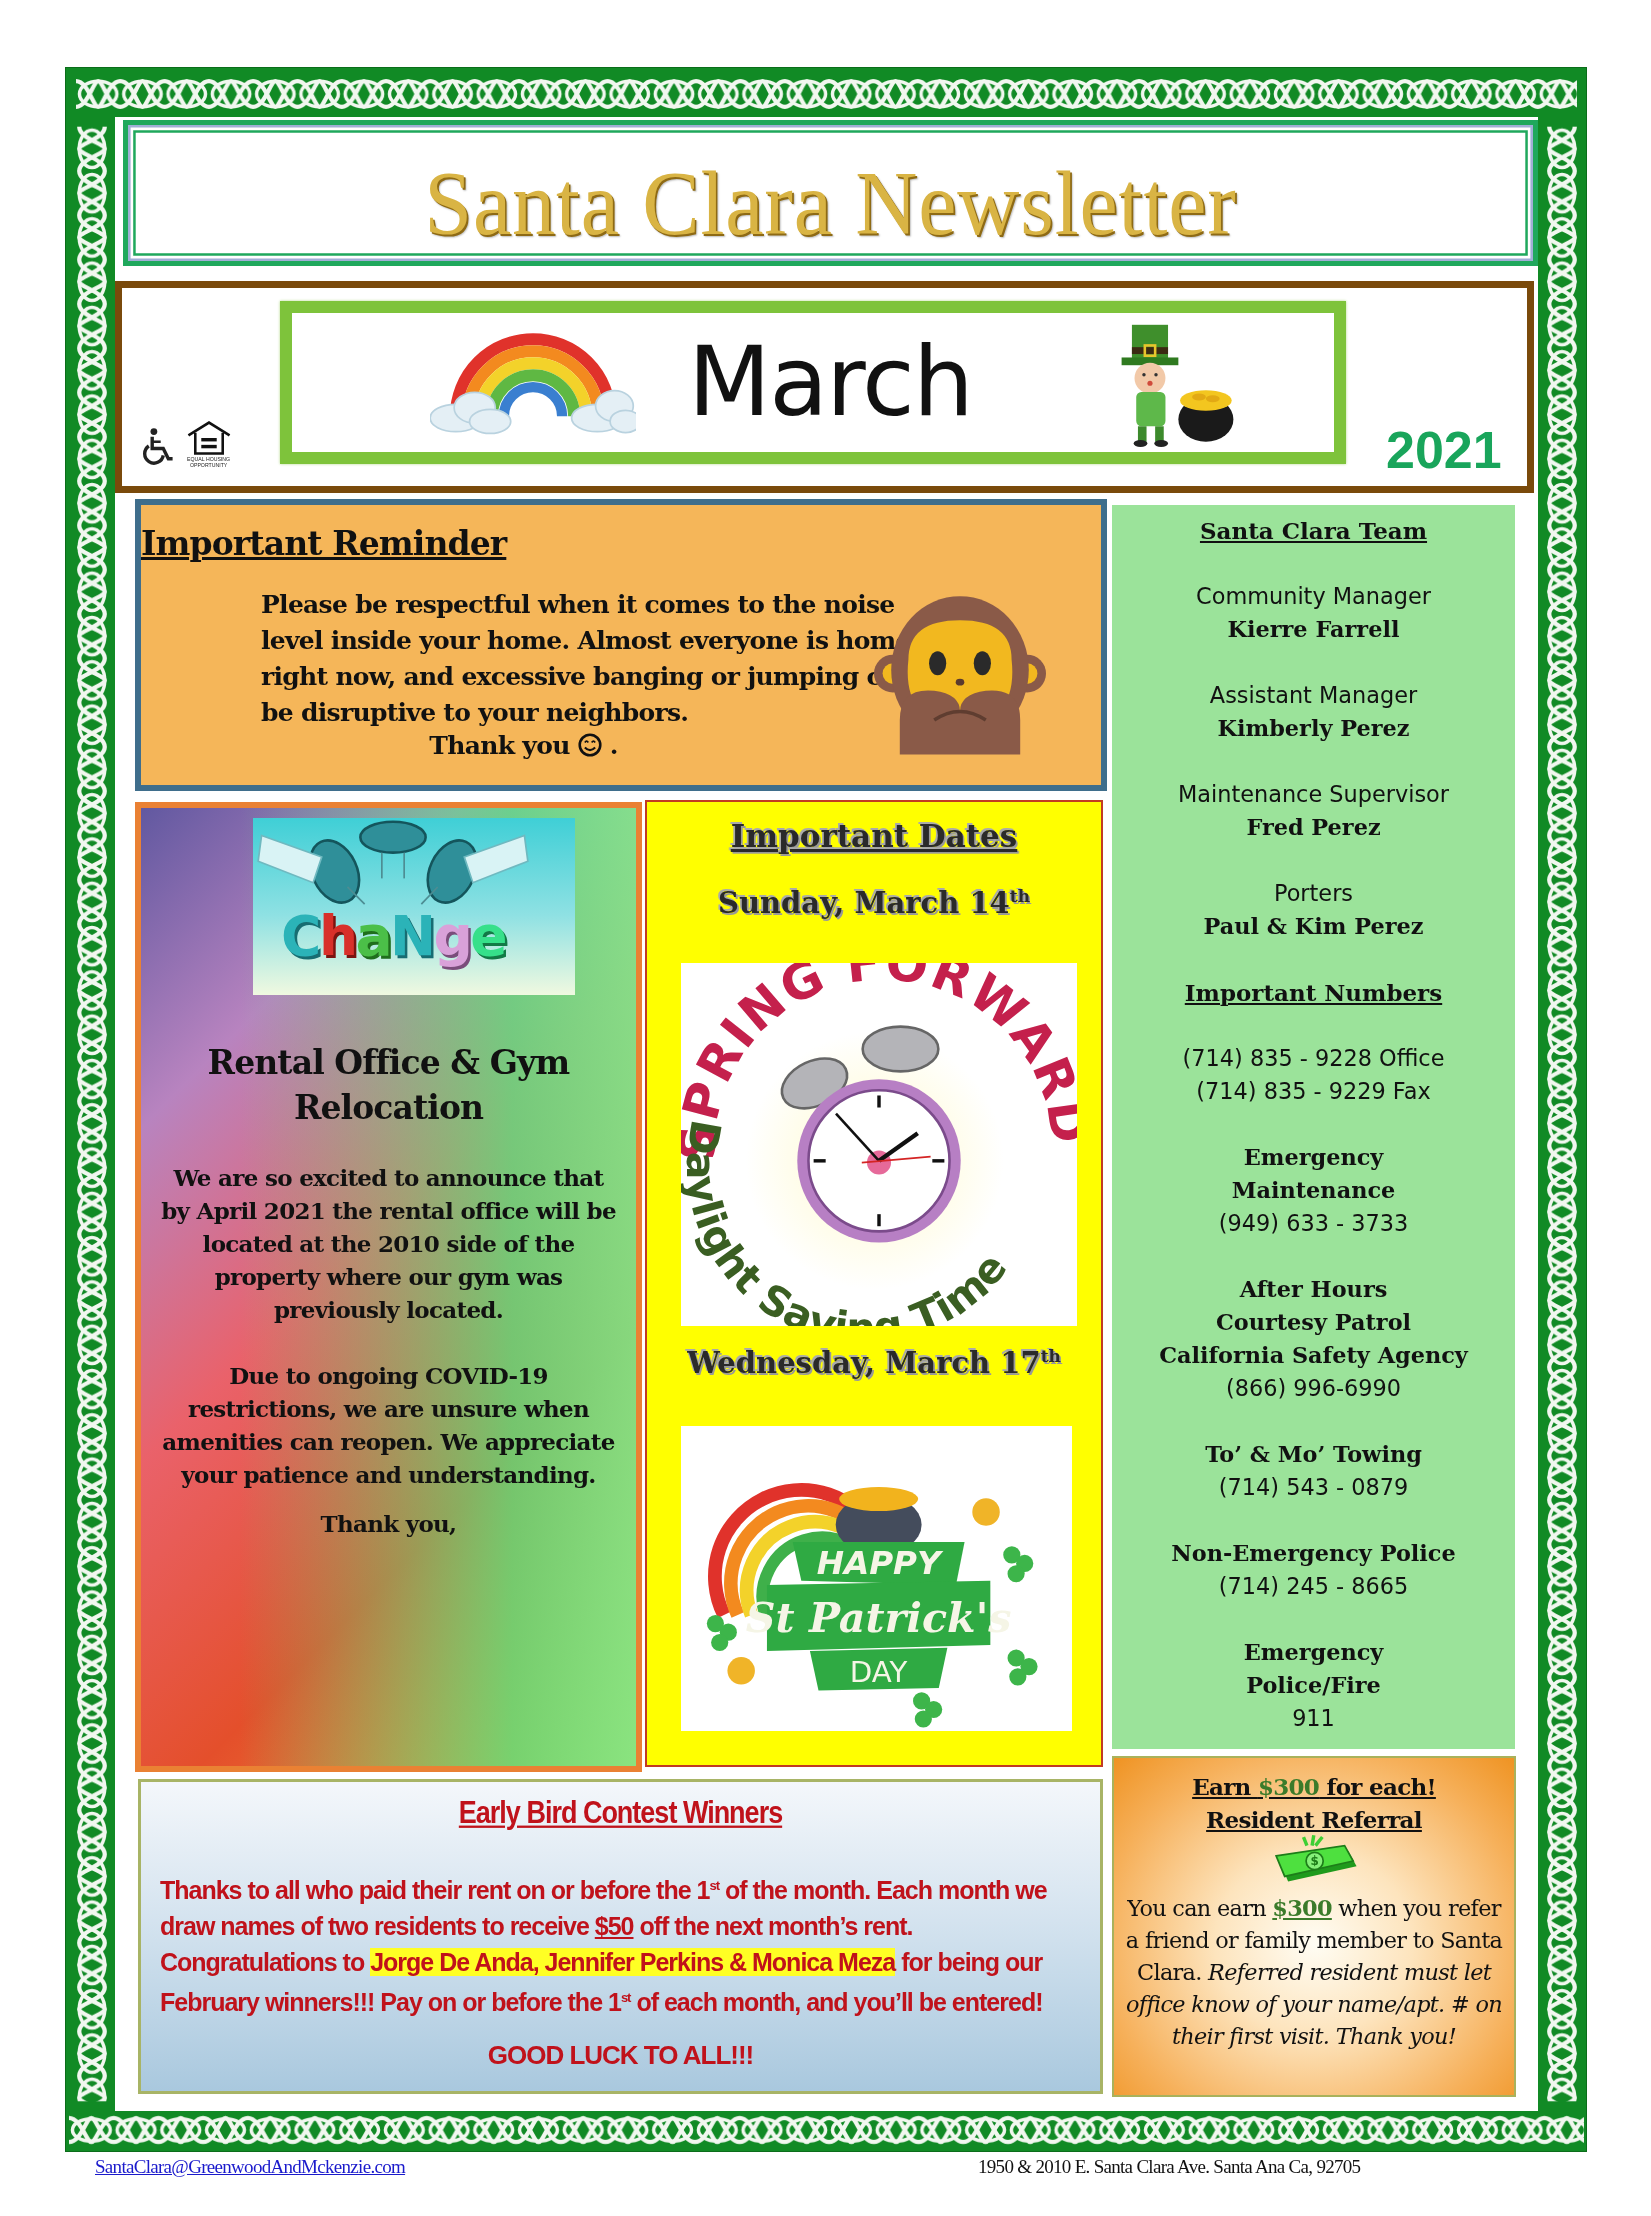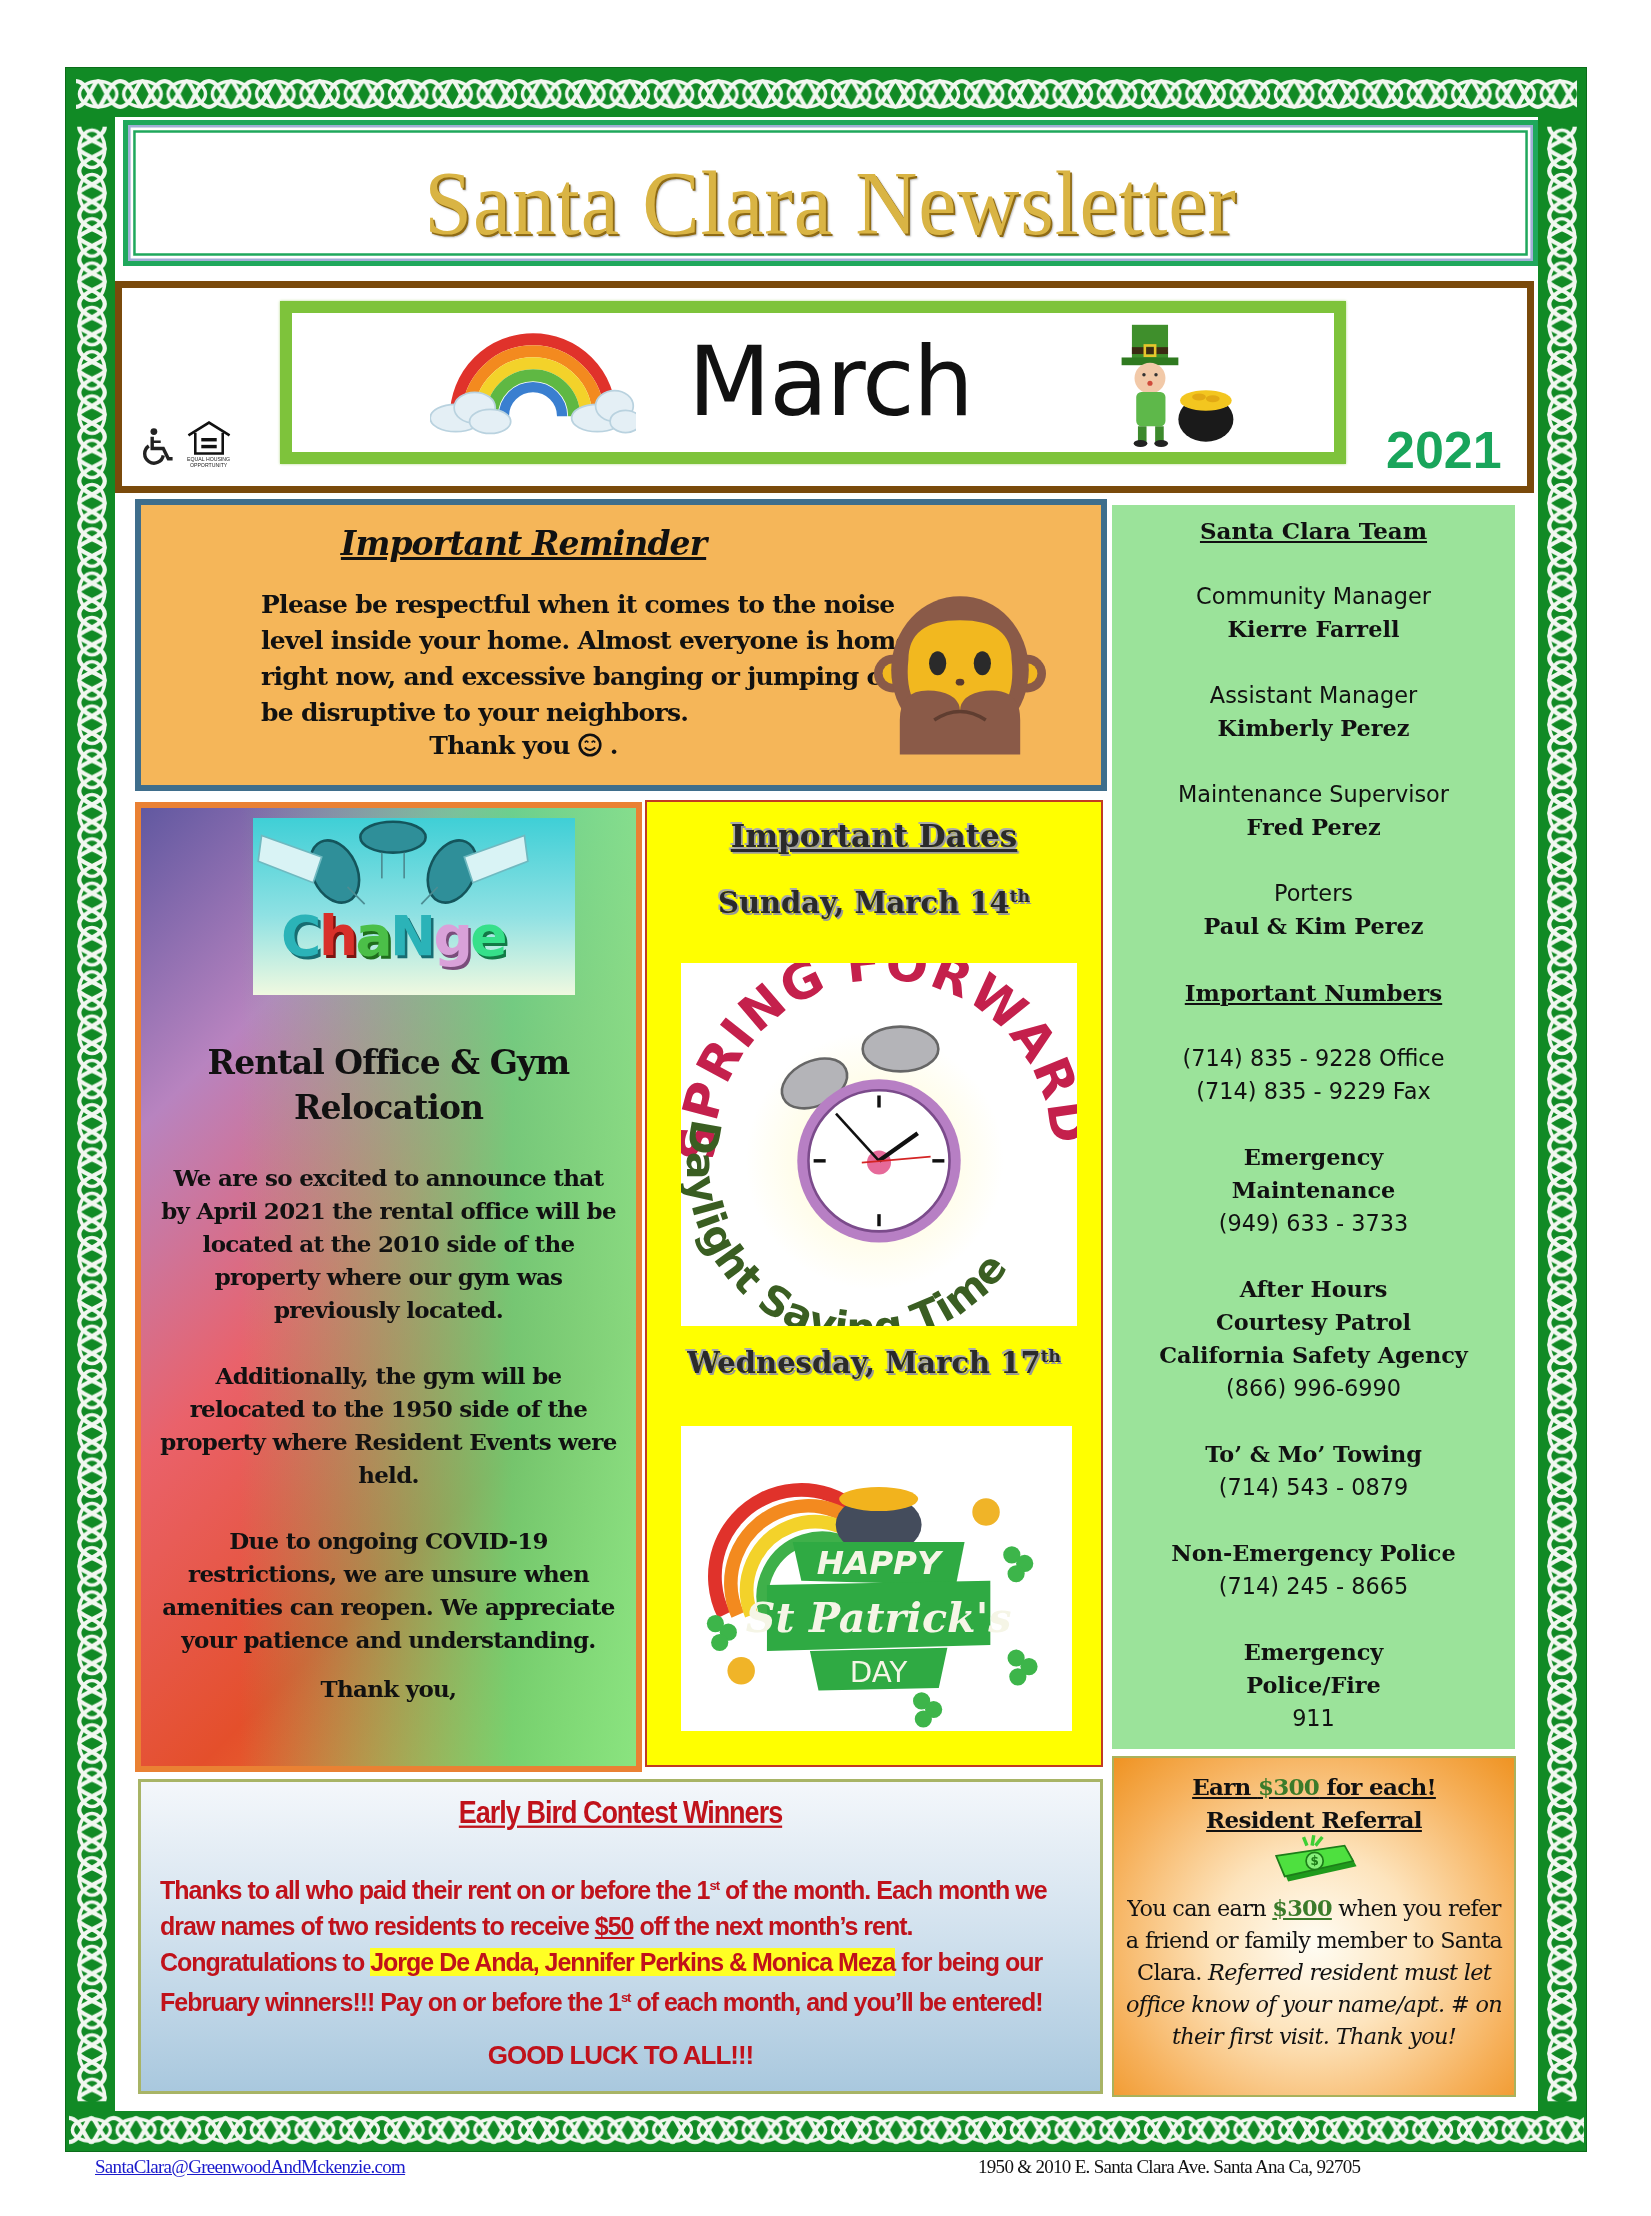--- a/index.html
+++ b/index.html
@@ -70,23 +70,23 @@
     text-align: center; color: #222;
   }
 
   
   .reminder-box {
     left: 135px; top: 499px; width: 972px; height: 292px;
     background: #f5b659;
     border: 6.9px solid #3f6e8c;
   }
   .reminder-title {
-    position: absolute; left: 0; width: 765px; top: 19px; text-align: center;
+    position: absolute; left: 0; width: 765px; top: 19px; 
     font-family: "DejaVu Serif", serif; font-weight: 700; font-size: 33px;
-    text-decoration: underline; letter-spacing: -0.9px; font-style: italic;
+    text-decoration: underline; letter-spacing: -0.9px;
   }
   .reminder-body {
     position: absolute; left: 120px; top: 82px; width: 654px;
     font-family: "DejaVu Serif", serif; font-weight: 700; font-size: 25px;
     line-height: 36px; letter-spacing: -0.7px;
   }
   .reminder-thanks {
     position: absolute; left: 0; width: 765px; top: 226px; text-align: center;
     font-family: "DejaVu Serif", serif; font-weight: 700; font-size: 25px; letter-spacing: -0.7px;
   }
@@ -432,21 +432,20 @@
       </g>
     </svg>
     <div class="change-word">C<span class="r">h</span><span class="g">a</span>N<span class="p">g</span><span class="lg">e</span></div>
   </div>
   <div class="reloc-title">
     <div>Rental Office &amp; Gym</div>
     <div>Relocation</div>
   </div>
   <div class="reloc-body">
     <p>We are so excited to announce that by April 2021 the rental office will be located at the 2010 side of the property where our gym was previously located.</p>
-    <p>Additionally, the gym will be relocated to the 1950 side of the property where Resident Events were held.</p>
     <p class="tight">Due to ongoing COVID-19 restrictions, we are unsure when amenities can reopen. We appreciate your patience and understanding.</p>
     <div>Thank you,</div>
   </div>
 </div>
 
 <div class="abs dates-box">
   <div class="dates-h dates-title">Important Dates</div>
   <div class="dates-h dates-d1"><span>Sunday, March 14</span><sup>th</sup></div>
   <div class="spring-img">
     <svg width="396" height="363" viewBox="0 0 460 422">

